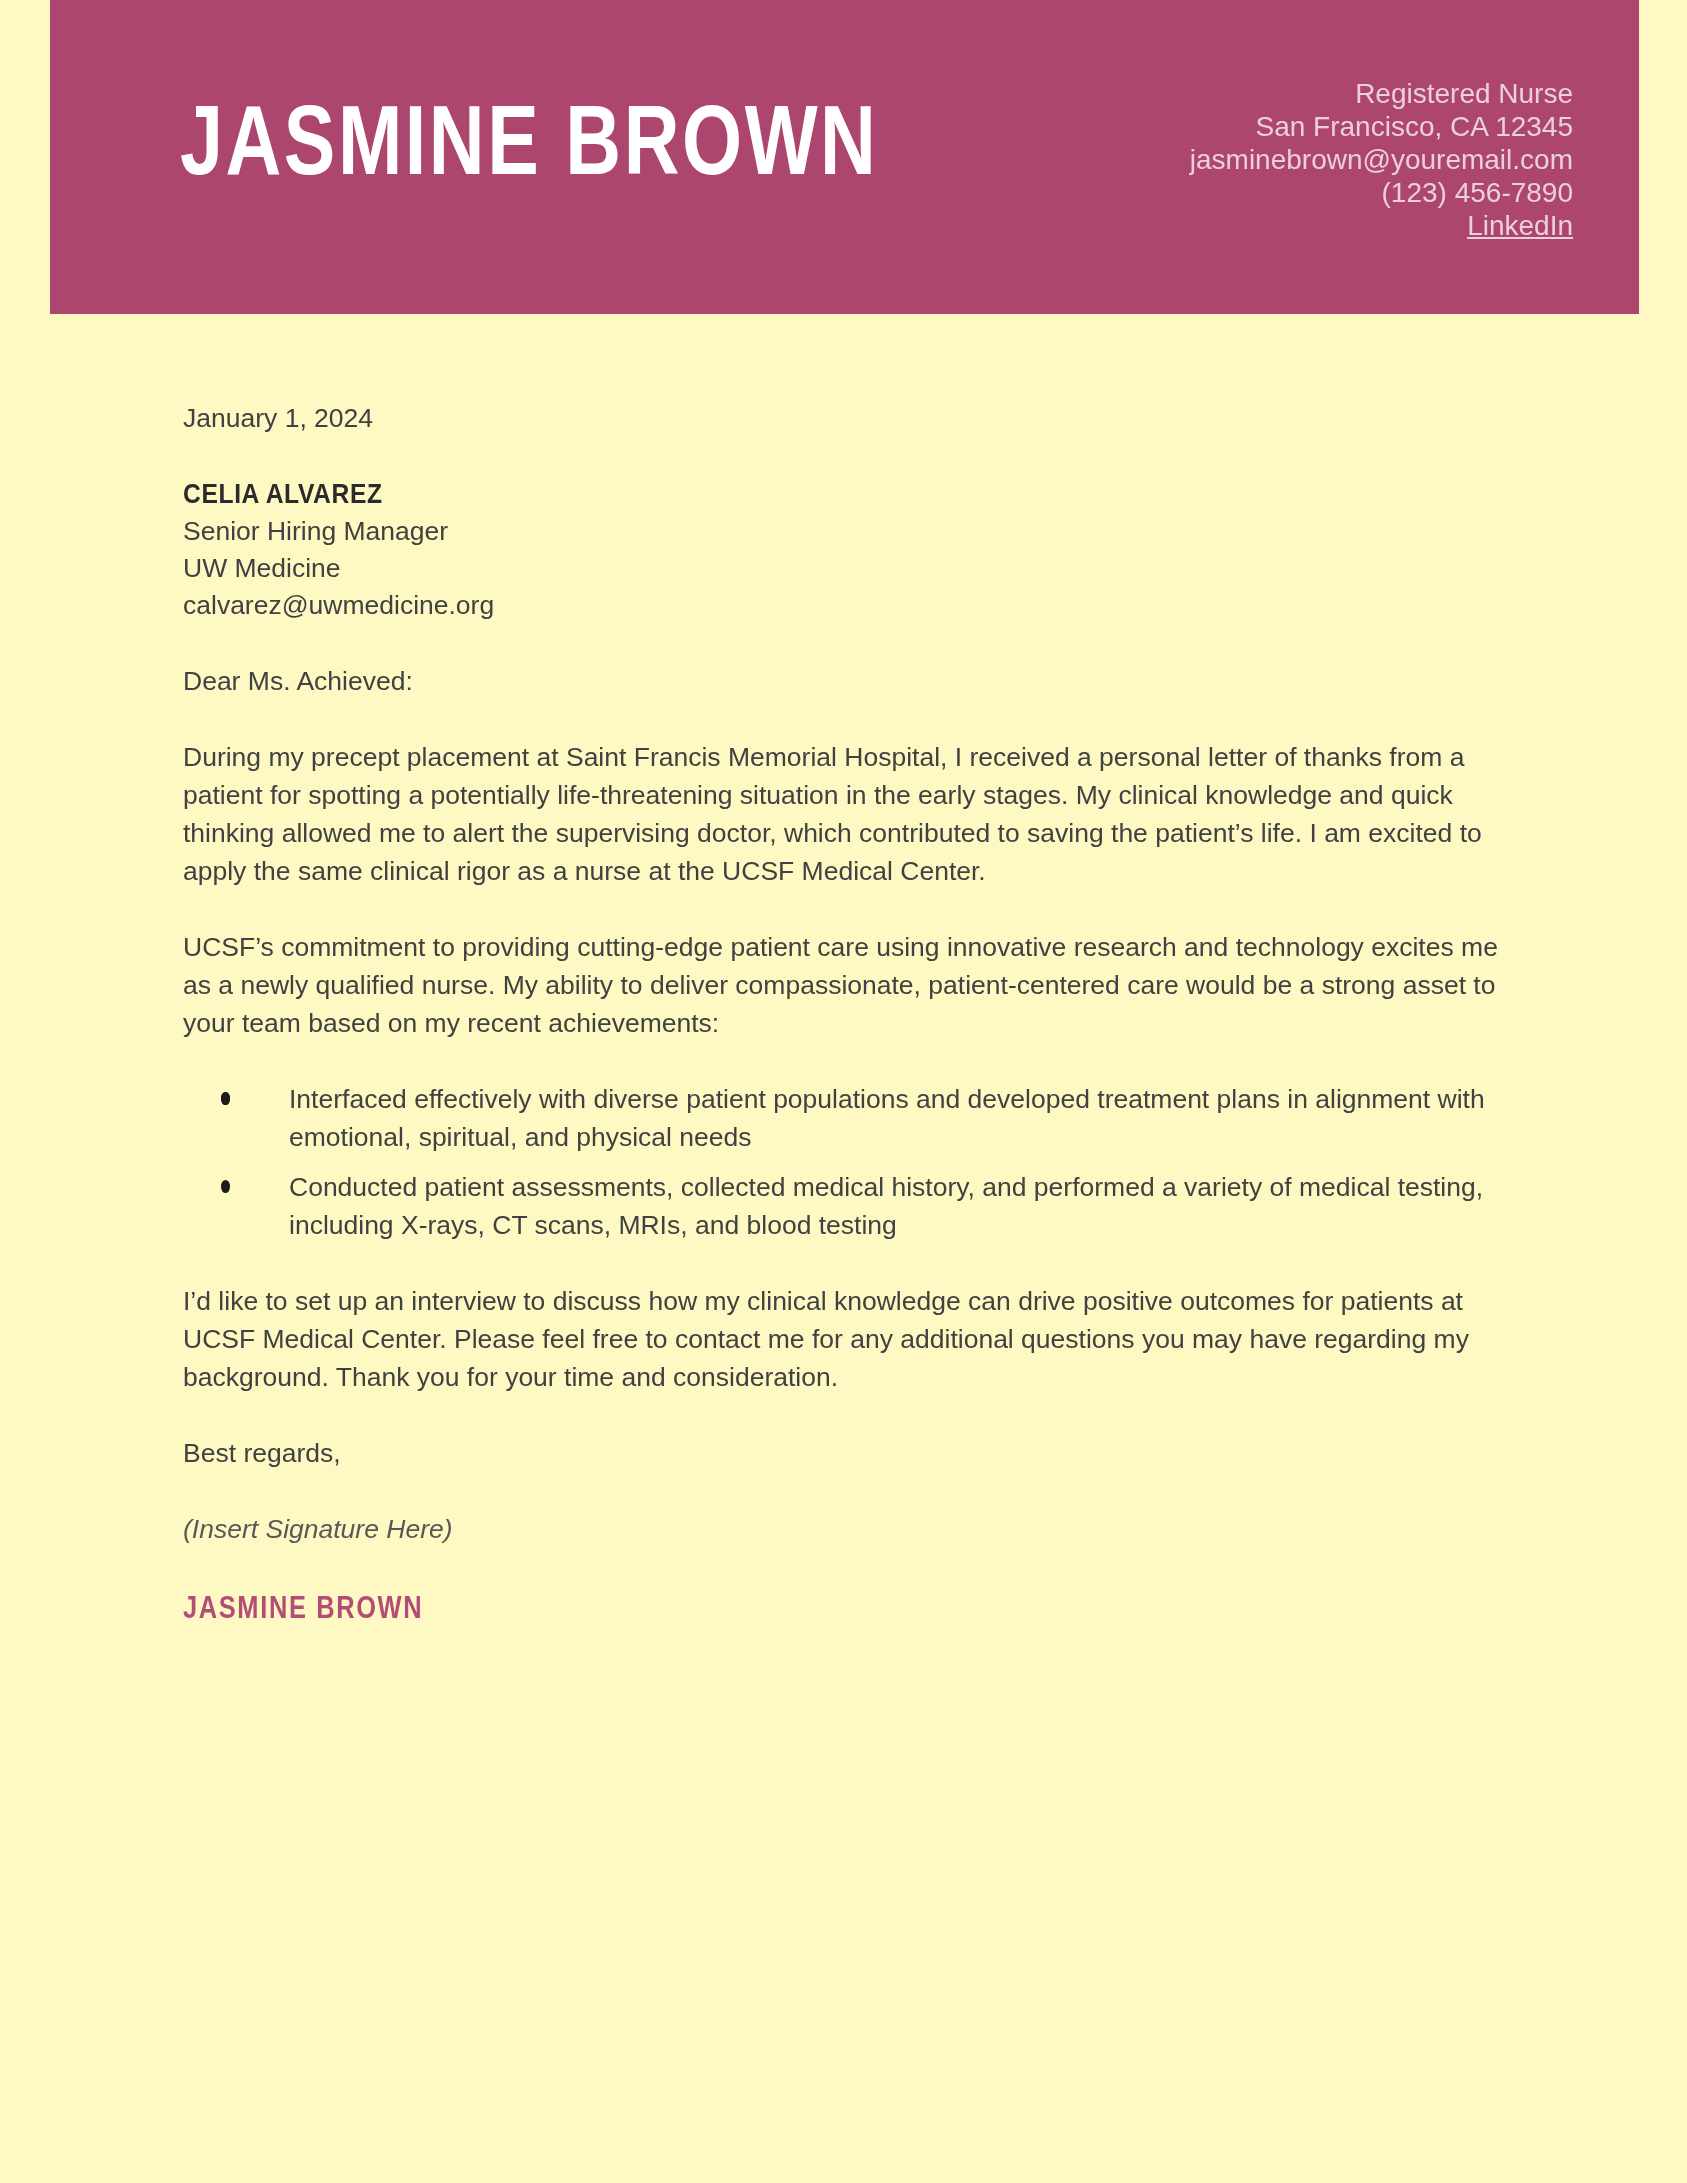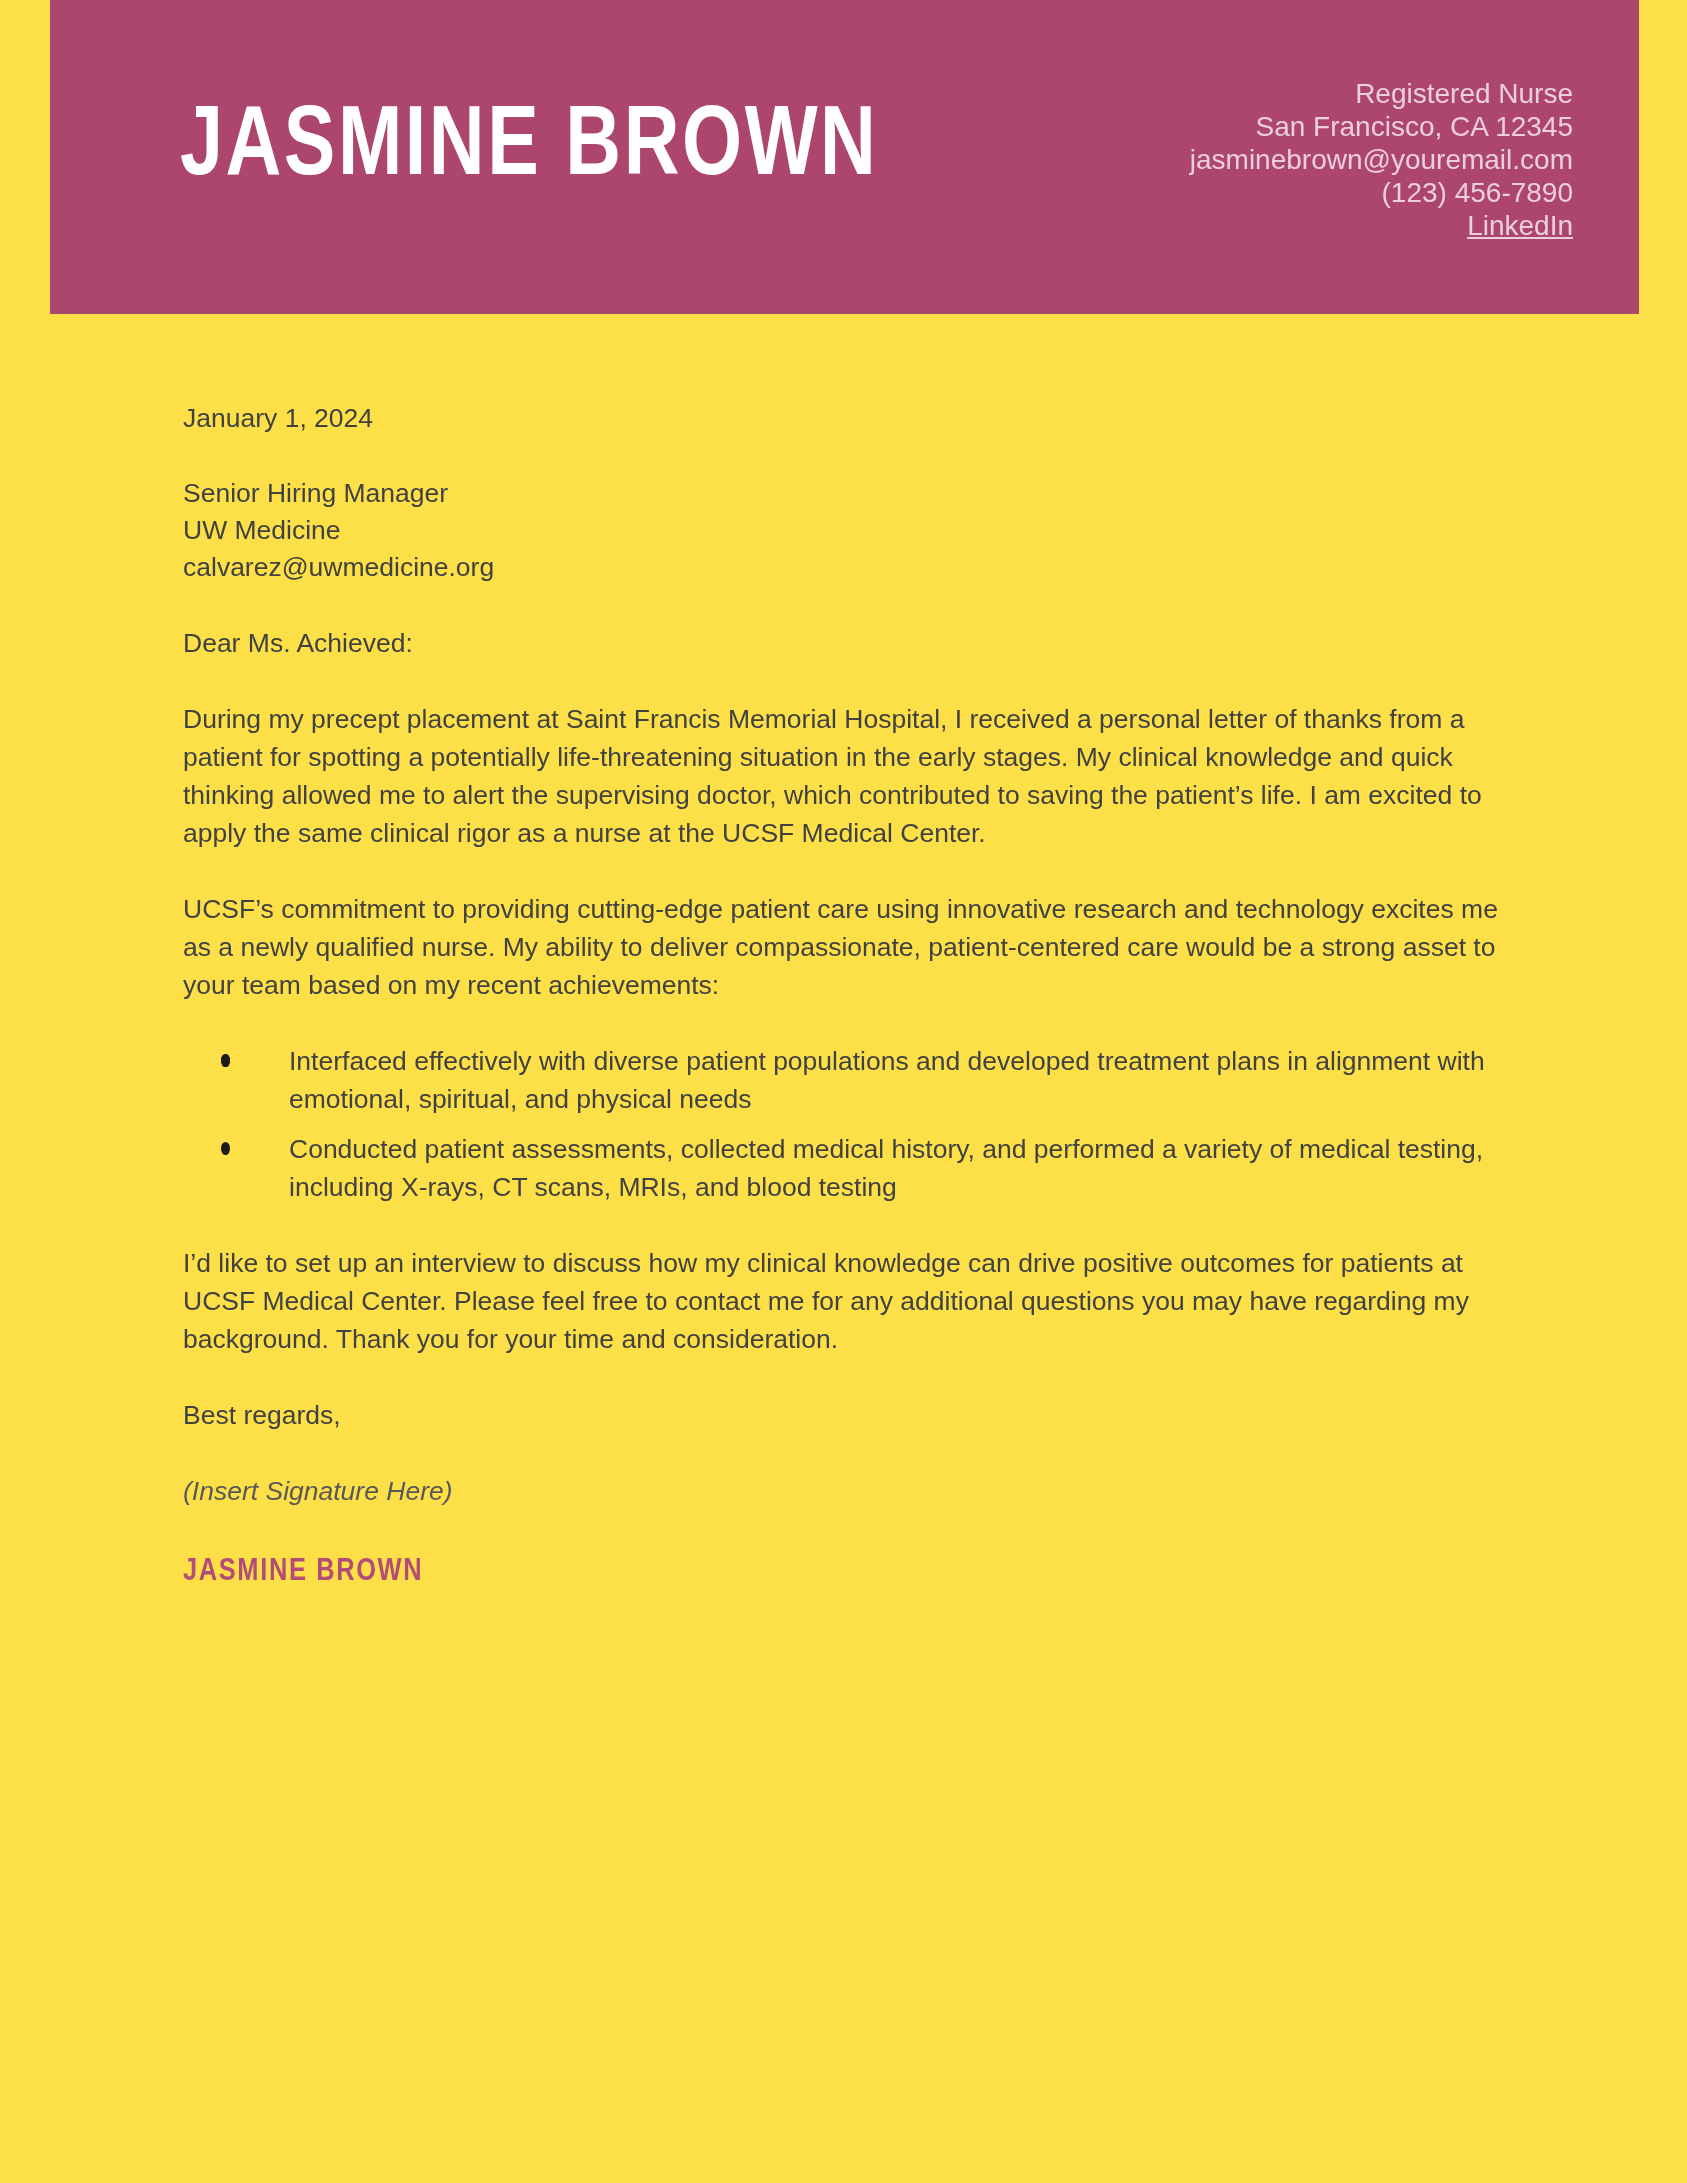--- a/index.html
+++ b/index.html
@@ -10,21 +10,21 @@
     --color-signature_name:#b34d77;
   }
   *{box-sizing:border-box;}
   html,body{margin:0;padding:0;}
   body{
     width:1687px;height:2183px;background:#ffffff;
     font-family:"Liberation Sans", sans-serif;
     color:var(--color-body_text);
     overflow:hidden;
   }
-  .page{width:1687px;height:2183px;position:relative;background:#fde047;}
+  .page{width:1687px;height:2183px;position:relative;background:#fef9c3;}
   .banner{
     margin:0 48px 0 50px;height:314px;
     background:var(--color-banner);
     display:flex;justify-content:space-between;align-items:center;
     padding:0 66px 0 130px;
   }
   .banner .name{
     margin:0;position:relative;top:-17px;
     font-size:99px;font-weight:bold;color:#ffffff;
     letter-spacing:3.3px;white-space:nowrap;
@@ -82,20 +82,21 @@
       <div>(123) 456-7890</div>
       <div><a class="linkedin" href="#">LinkedIn</a></div>
     </div>
   </header>
 
   <main class="content">
 
     <p class="date">January 1, 2024</p>
 
     <div class="recipient">
+      <div><span class="condensed-bold">CELIA ALVAREZ</span></div>
       <div>Senior Hiring Manager</div>
       <div>UW Medicine</div>
       <div>calvarez@uwmedicine.org</div>
     </div>
 
     <p class="para">Dear Ms. Achieved:</p>
 
     <p class="para">During my precept placement at Saint Francis Memorial Hospital, I received a personal letter of thanks from a patient for spotting a potentially life-threatening situation in the early stages. My clinical knowledge and quick thinking allowed me to alert the supervising doctor, which contributed to saving the patient’s life. I am excited to apply the same clinical rigor as a nurse at the UCSF Medical Center.</p>
 
     <p class="para">UCSF’s commitment to providing cutting-edge patient care using innovative research and technology excites me as a newly qualified nurse. My ability to deliver compassionate, patient-centered care would be a strong asset to your team based on my recent achievements:</p>

